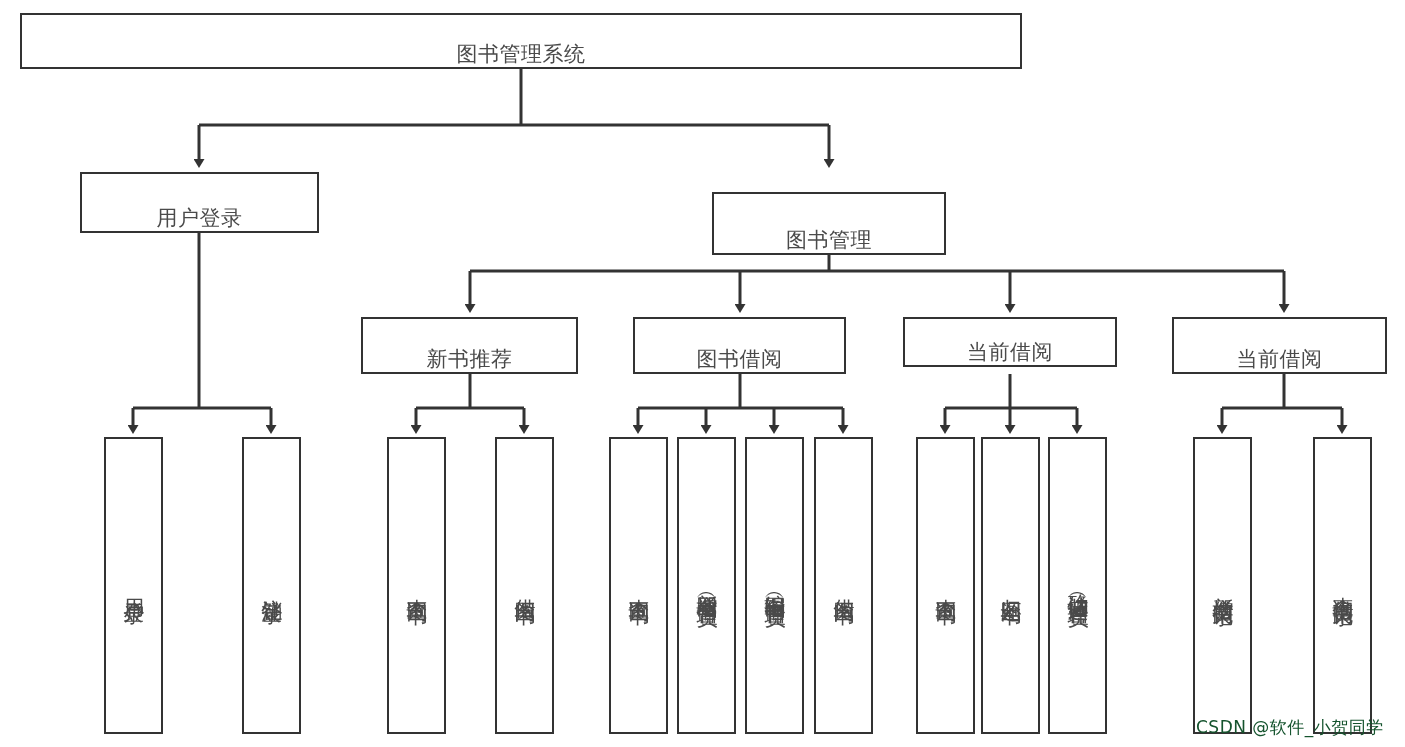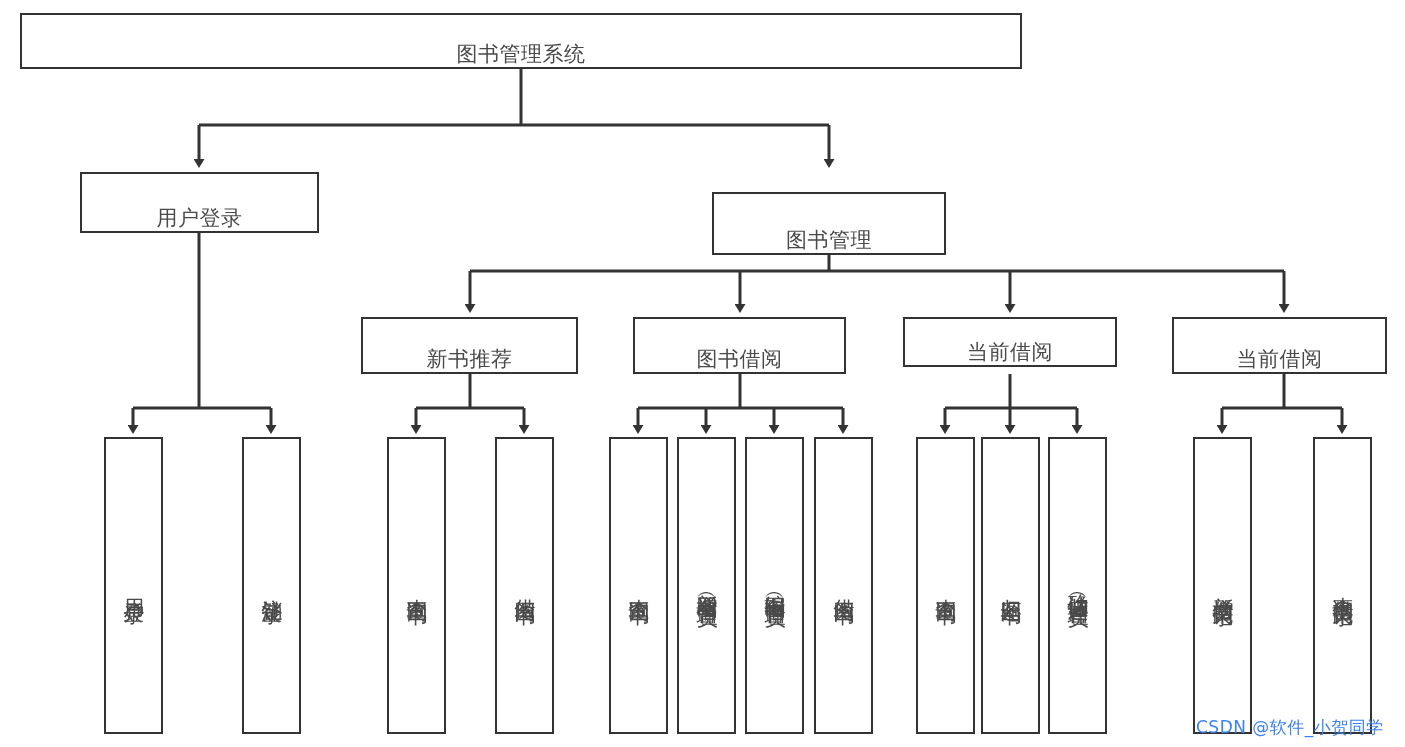--- a/index.html
+++ b/index.html
@@ -50,21 +50,21 @@
     padding: 2px 0;
   }
   .node.v > span {
     writing-mode: vertical-rl;
     text-orientation: upright;
     display: inline-block;
   }
   .watermark {
     position: absolute;
     font-size: 17px;
-    color: #3b82f6;
+    color: #14532d;
     white-space: nowrap;
     letter-spacing: 0.5px;
   }
 </style>
 </head>
 <body>
 
 <div id="canvas">
 
   <svg id="wires" viewBox="0 0 1405 747">

